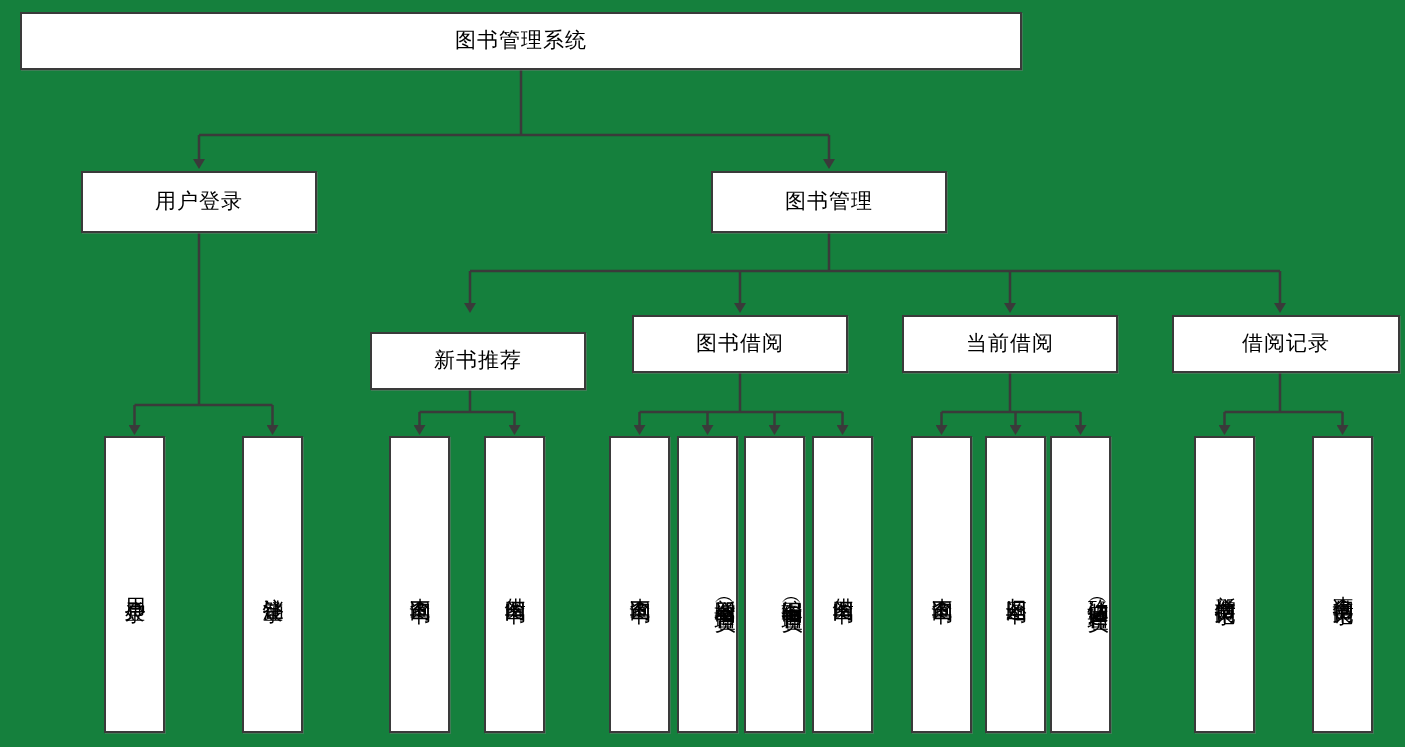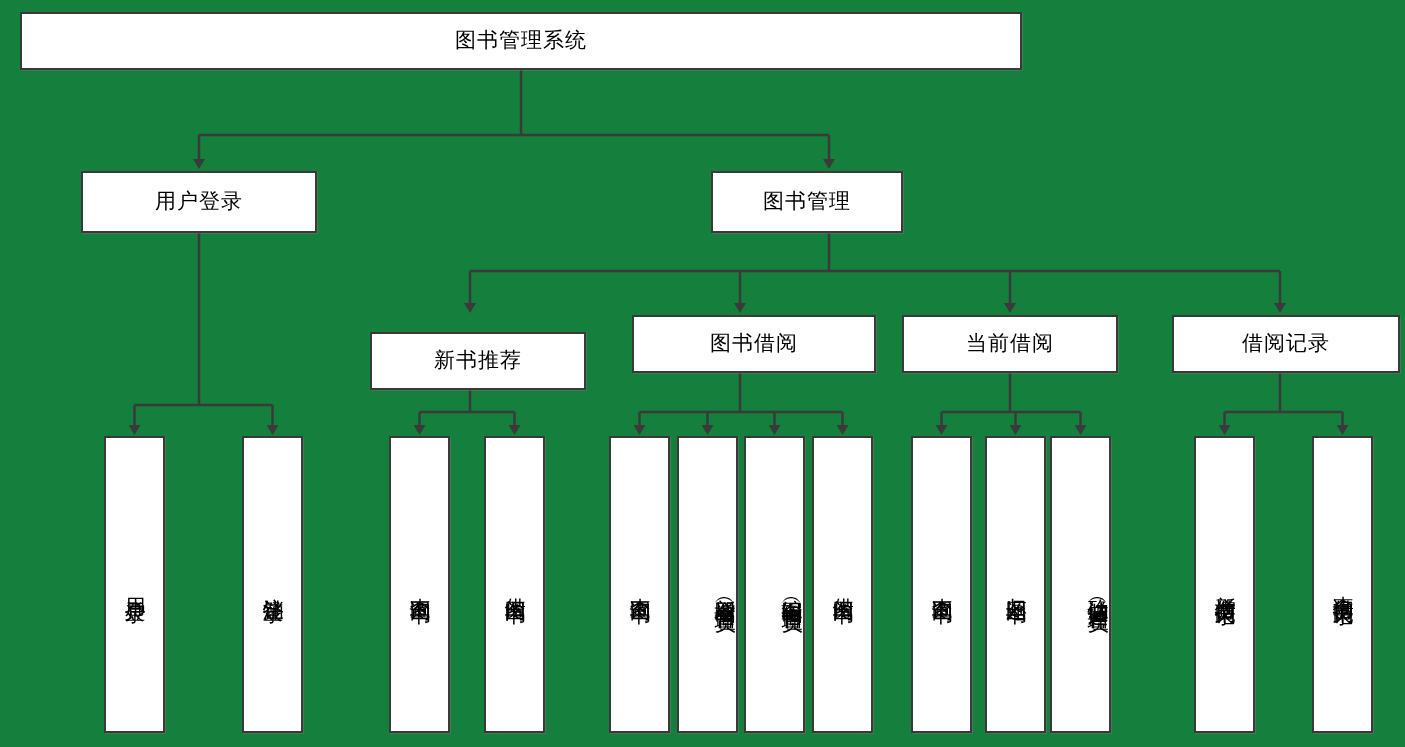--- a/index.html
+++ b/index.html
@@ -116,27 +116,27 @@
       </g>
   </svg>
 
   <div id="node-layer">
       <div class="node h" style="left: 20px; top: 12px; width: 1002px; height: 58px;">
         <span class="node-label">图书管理系统</span>
       </div>
       <div class="node h" style="left: 81px; top: 171px; width: 236px; height: 62px;">
         <span class="node-label">用户登录</span>
       </div>
-      <div class="node h" style="left: 711px; top: 171px; width: 192px; height: 62px;">
+      <div class="node h" style="left: 711px; top: 171px; width: 236px; height: 62px;">
         <span class="node-label">图书管理</span>
       </div>
       <div class="node h" style="left: 362px; top: 332px; width: 216px; height: 58px; margin-left: 8px;">
         <span class="node-label">新书推荐</span>
       </div>
-      <div class="node h" style="left: 632px; top: 315px; width: 244px; height: 58px;">
+      <div class="node h" style="left: 632px; top: 315px; width: 216px; height: 58px;">
         <span class="node-label">图书借阅</span>
       </div>
       <div class="node h" style="left: 902px; top: 315px; width: 216px; height: 58px; text-align: right;">
         <span class="node-label">当前借阅</span>
       </div>
       <div class="node h" style="left: 1172px; top: 315px; width: 228px; height: 58px; text-align: center;">
         <span class="node-label">借阅记录</span>
       </div>
       <div class="node v mid" style="left: 104px; top: 436px; width: 61px; height: 297px;">
         <span class="node-label">用户登录</span>

